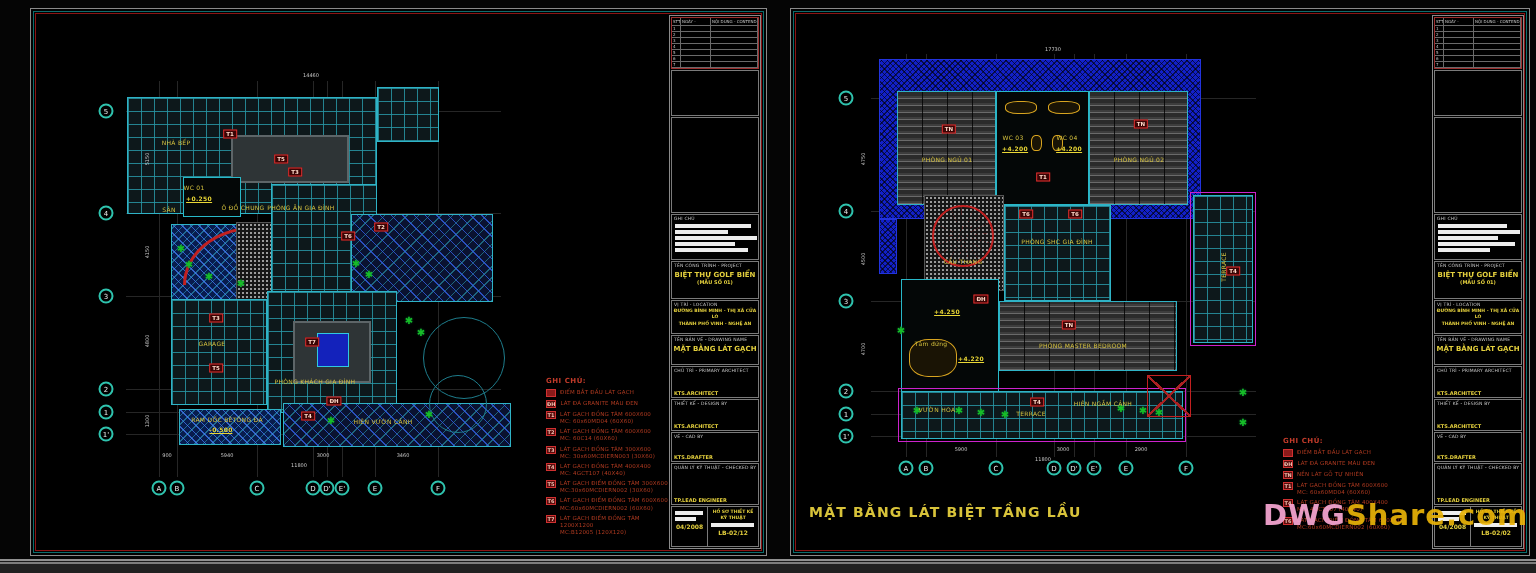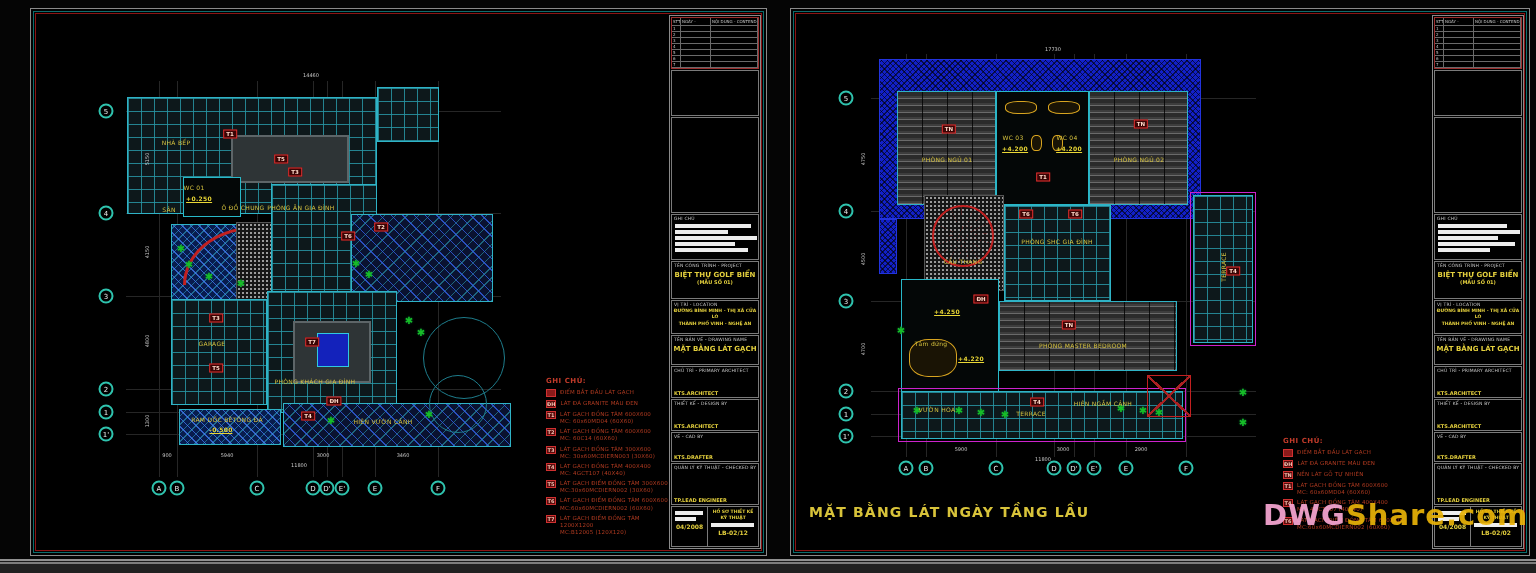--- a/index.html
+++ b/index.html
@@ -465,21 +465,21 @@
           <div class="bubble" style="left: 303px; top: 459px;">E'</div>
           <div class="bubble" style="left: 335px; top: 459px;">E</div>
           <div class="bubble" style="left: 395px; top: 459px;">F</div>
           <div class="bubble" style="left: 55px; top: 89px;">5</div>
           <div class="bubble" style="left: 55px; top: 202px;">4</div>
           <div class="bubble" style="left: 55px; top: 292px;">3</div>
           <div class="bubble" style="left: 55px; top: 382px;">2</div>
           <div class="bubble" style="left: 55px; top: 405px;">1</div>
           <div class="bubble" style="left: 55px; top: 427px;">1'</div>
         </div>
-      <div class="plan-title" style="left:18px;top:495px;">MẶT BẰNG LÁT NGÀY TẦNG LẦU</div>
+      <div class="plan-title" style="left:18px;top:495px;">MẶT BẰNG LÁT BIỆT TẦNG LẦU</div>
       <div class="legend" style="left:492px;top:428px;">
           <div class="legend-title">GHI CHÚ:</div>
           <div class="legend-item">
             <span class="legend-badge solid"></span>
             <div class="legend-text">
               <div>ĐIỂM BẮT ĐẦU LÁT GẠCH</div>
             </div>
           </div>
           <div class="legend-item">
             <span class="legend-badge">ĐH</span>

